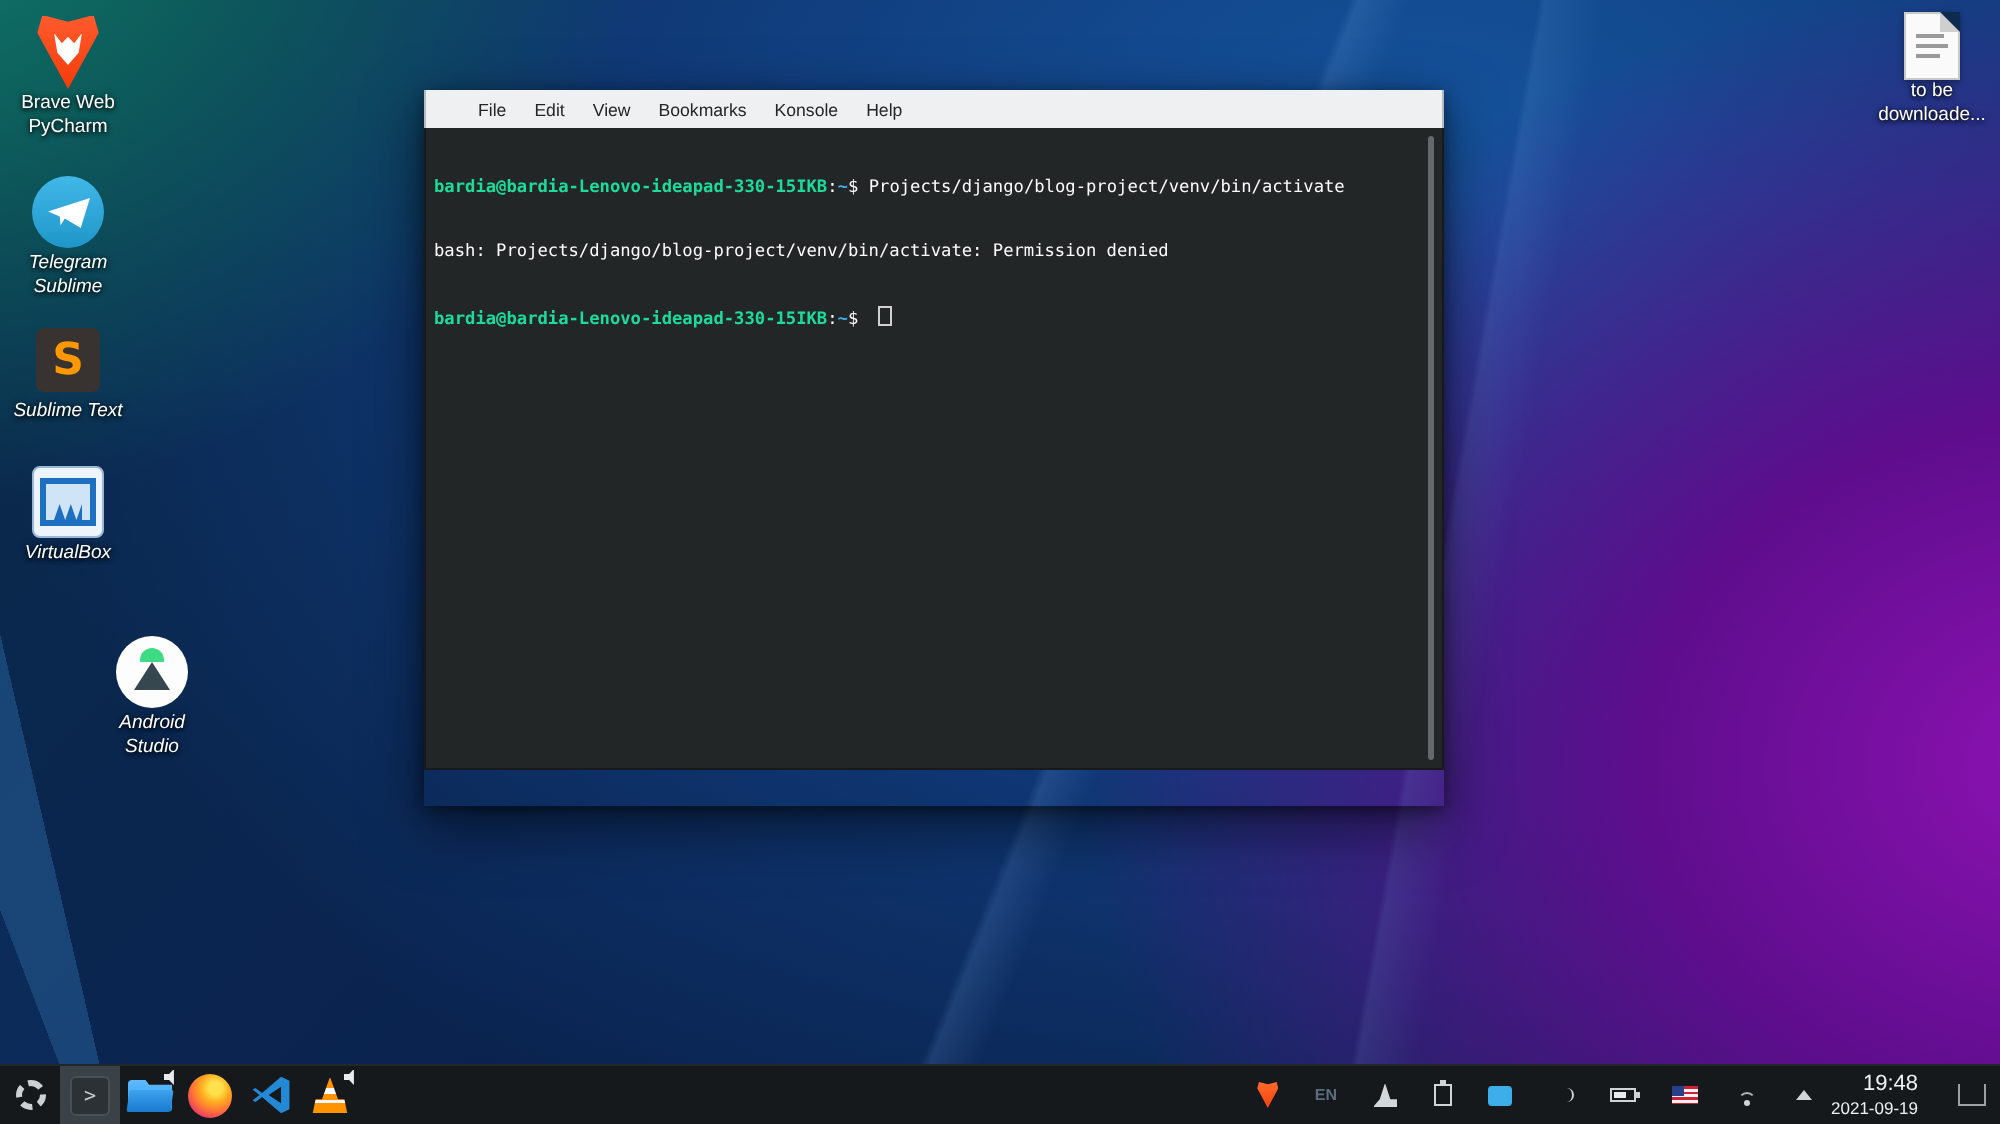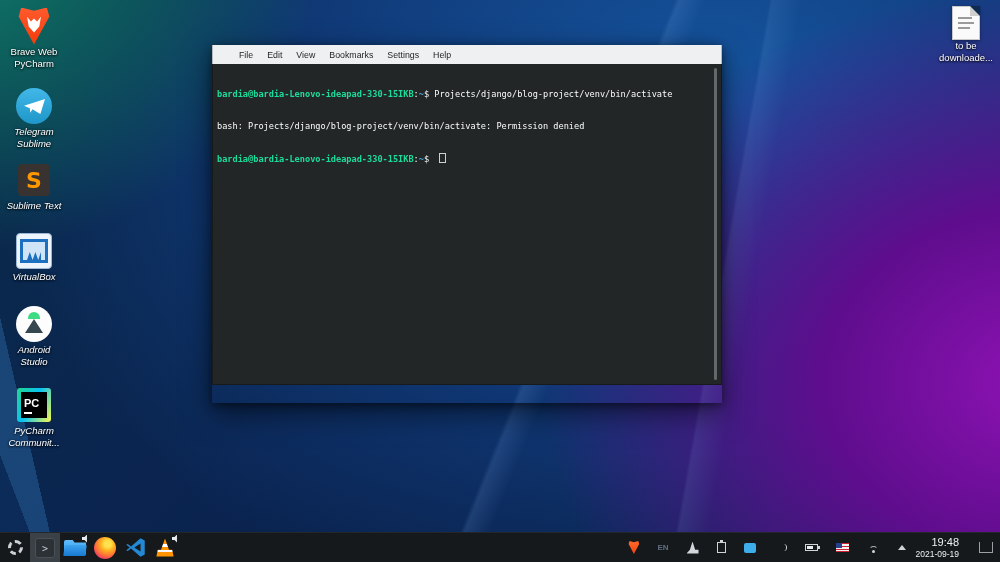--- a/index.html
+++ b/index.html
@@ -198,38 +198,27 @@
         <div class="ic-vbox">
           <div class="vb">
             <i></i>
           </div>
         </div>
       </div>
     <div class="dlabel">
       <div>VirtualBox</div>
     </div>
   </div>
-  <div class="dicon italic" style="top:304px;">
+  <div class="dicon italic" style="top:316px;padding-left:42px;">
     <div class="art">
         <div class="ic-android"></div>
       </div>
     <div class="dlabel">
       <div>Android</div>
         <div>Studio</div>
-    </div>
-  </div>
-  <div class="dicon italic" style="top:385px;">
-    <div class="art">
-        <div class="ic-pycharm">
-          <div class="inner">PC<i></i></div>
-        </div>
-      </div>
-    <div class="dlabel">
-      <div>PyCharm</div>
-        <div>Communit...</div>
     </div>
   </div>
 
   <div class="file-shortcut">
     <div class="ic-file">
       <span class="l l1"></span>
         <span class="l l2"></span>
         <span class="l l3"></span>
     </div>
     <div class="dlabel">
@@ -237,21 +226,21 @@
         <div>downloade...</div>
     </div>
   </div>
 
   <div class="window">
     <div class="menubar">
       <span class="menu-item">File</span>
       <span class="menu-item">Edit</span>
       <span class="menu-item">View</span>
       <span class="menu-item">Bookmarks</span>
-      <span class="menu-item">Settings</span>
+      <span class="menu-item">Konsole</span>
       <span class="menu-item">Help</span>
     </div>
     <div class="terminal">
       <div><span class="p-user">bardia@bardia-Lenovo-ideapad-330-15IKB</span><span>:</span><span class="p-path">~</span><span>$ </span><span>Projects/django/blog-project/venv/bin/activate</span></div>
       <div><span>bash: Projects/django/blog-project/venv/bin/activate: Permission denied</span></div>
       <div><span class="p-user">bardia@bardia-Lenovo-ideapad-330-15IKB</span><span>:</span><span class="p-path">~</span><span>$ </span><span class="cursor"></span></div>
       <div class="scrollbar"></div>
     </div>
   </div>
 

